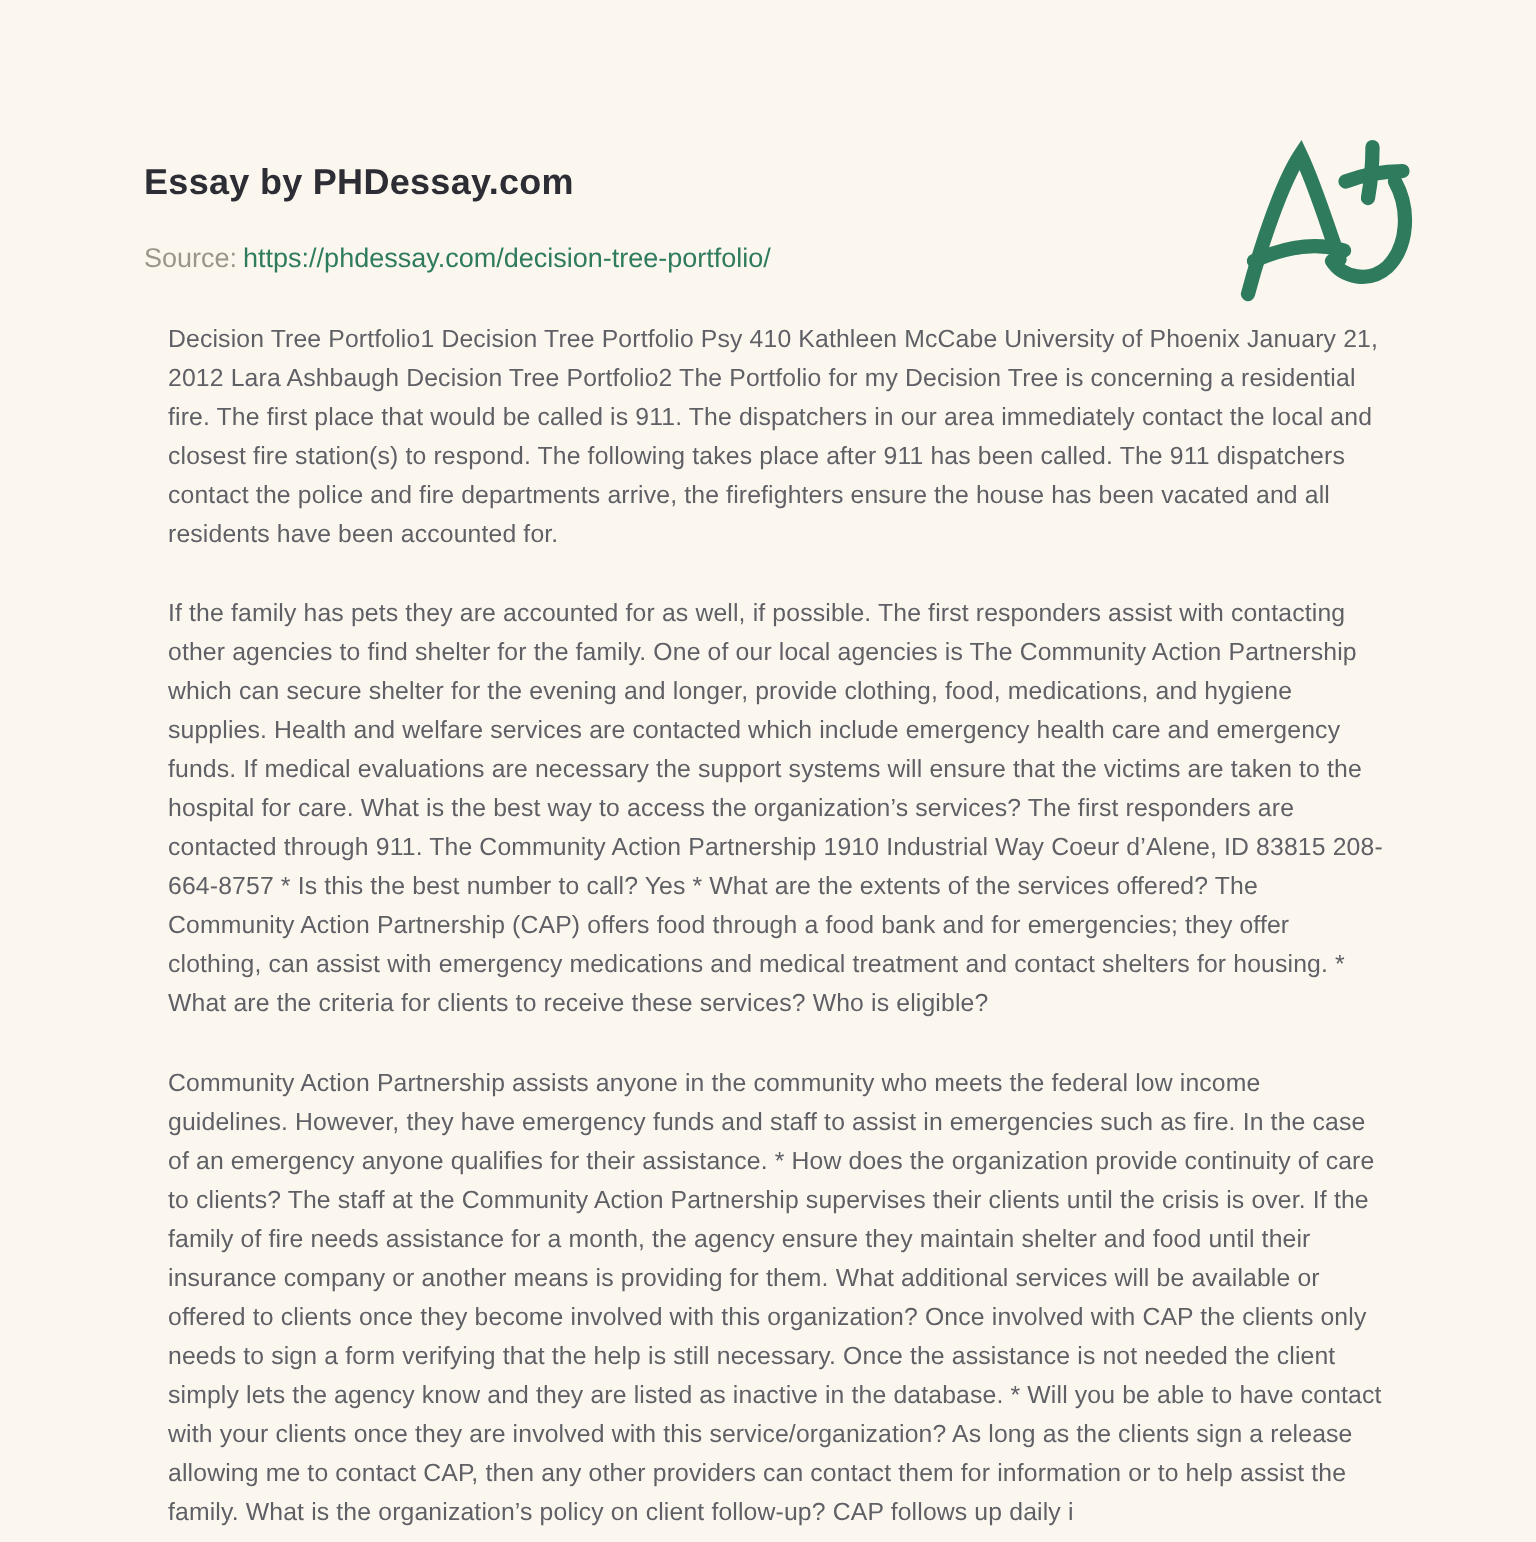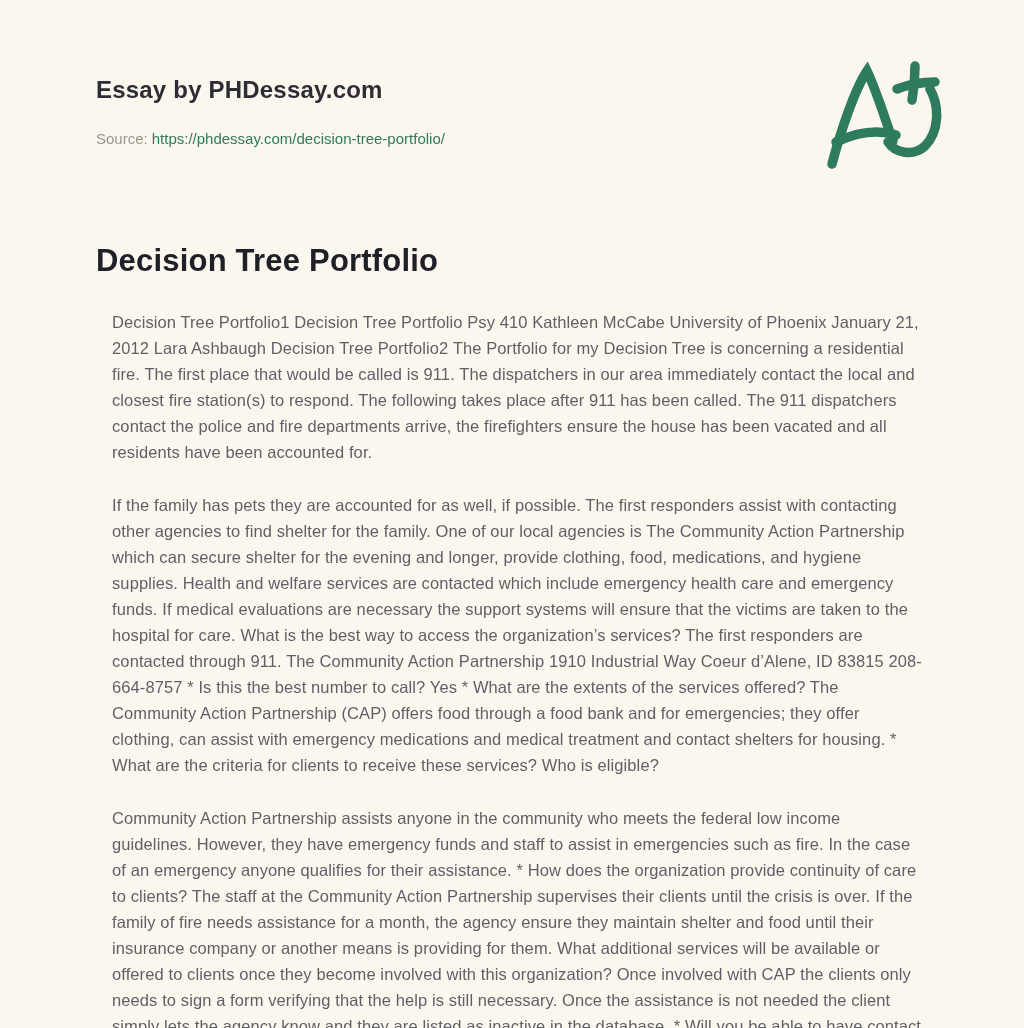--- a/index.html
+++ b/index.html
@@ -17,31 +17,32 @@
   .page {
     position: relative;
     width: 1024px;
     height: 1028px;
   }
   .content {
     padding: 0 100px 0 96px;
   }
   .site-header {
     padding-top: 76px;
+    margin-top: 32px;
   }
   .site-title {
     margin: 0;
     font-size: 24px;
     font-weight: 700;
     color: #2d2d35;
     letter-spacing: 0.2px;
   }
   .source-line {
     margin-top: 26px;
-    font-size: 15px;
+    font-size: 18px;
     color: #9b968b;
   }
   .source-link {
     color: #2e7b5e;
     text-decoration: none;
     margin-left: 4px;
   }
   .logo {
     position: absolute;
     top: 58px;
@@ -87,21 +88,20 @@
 
   <div class="content">
     <header class="site-header">
       <h1 class="site-title">Essay by PHDessay.com</h1>
       <div class="source-line">
         <span>Source:</span><a class="source-link" href="#">https://phdessay.com/decision-tree-portfolio/</a>
       </div>
     </header>
 
     <article>
-      <h2 class="article-title">Decision Tree Portfolio</h2>
       <div class="article-body">
         <p>Decision Tree Portfolio1 Decision Tree Portfolio Psy 410 Kathleen McCabe University of Phoenix January 21, 2012 Lara Ashbaugh Decision Tree Portfolio2 The Portfolio for my Decision Tree is concerning a residential fire. The first place that would be called is 911. The dispatchers in our area immediately contact the local and closest fire station(s) to respond. The following takes place after 911 has been called. The 911 dispatchers contact the police and fire departments arrive, the firefighters ensure the house has been vacated and all residents have been accounted for.</p>
         <p>If the family has pets they are accounted for as well, if possible. The first responders assist with contacting other agencies to find shelter for the family. One of our local agencies is The Community Action Partnership which can secure shelter for the evening and longer, provide clothing, food, medications, and hygiene supplies. Health and welfare services are contacted which include emergency health care and emergency funds. If medical evaluations are necessary the support systems will ensure that the victims are taken to the hospital for care. What is the best way to access the organization’s services? The first responders are contacted through 911. The Community Action Partnership 1910 Industrial Way Coeur d’Alene, ID 83815 208-664-8757 * Is this the best number to call? Yes * What are the extents of the services offered? The Community Action Partnership (CAP) offers food through a food bank and for emergencies; they offer clothing, can assist with emergency medications and medical treatment and contact shelters for housing. * What are the criteria for clients to receive these services? Who is eligible?</p>
         <p>Community Action Partnership assists anyone in the community who meets the federal low income guidelines. However, they have emergency funds and staff to assist in emergencies such as fire. In the case of an emergency anyone qualifies for their assistance. * How does the organization provide continuity of care to clients? The staff at the Community Action Partnership supervises their clients until the crisis is over. If the family of fire needs assistance for a month, the agency ensure they maintain shelter and food until their insurance company or another means is providing for them. What additional services will be available or offered to clients once they become involved with this organization? Once involved with CAP the clients only needs to sign a form verifying that the help is still necessary. Once the assistance is not needed the client simply lets the agency know and they are listed as inactive in the database. * Will you be able to have contact with your clients once they are involved with this service/organization? As long as the clients sign a release allowing me to contact CAP, then any other providers can contact them for information or to help assist the family. What is the organization’s policy on client follow-up? CAP follows up daily i</p>
       </div>
     </article>
   </div>
 
 </div>
 

